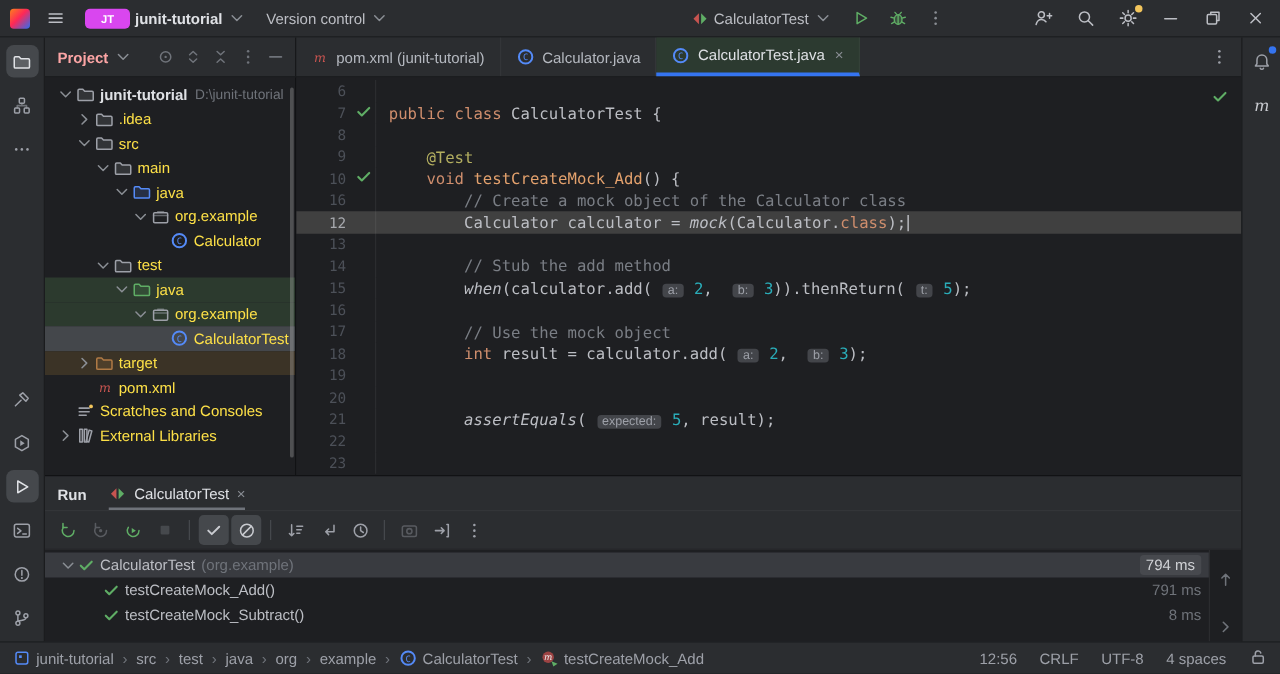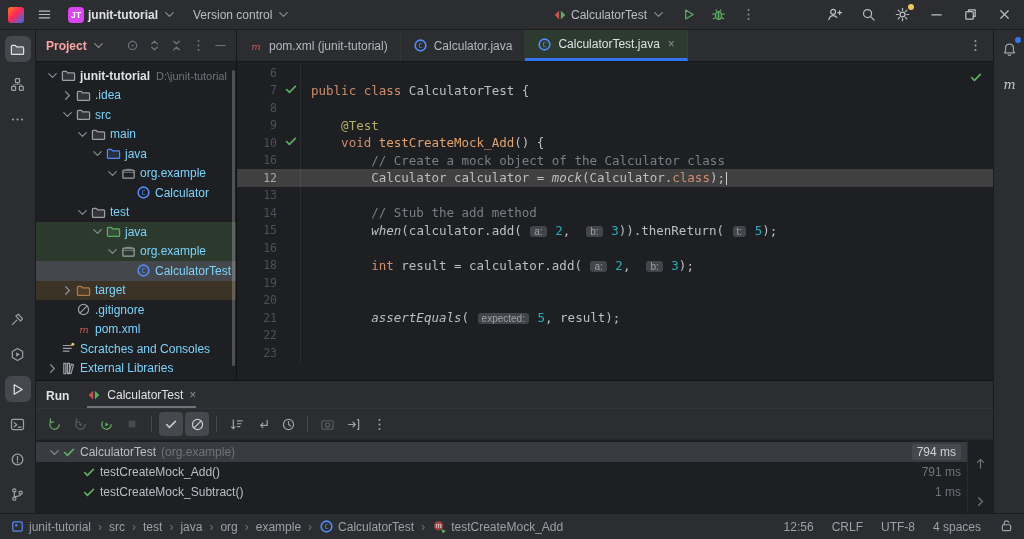--- a/index.html
+++ b/index.html
@@ -35,21 +35,21 @@
   .midrow{height:318px;display:flex}
   
   .proj-head{width:201px;display:flex;align-items:center;padding:0 6px 0 10px;gap:4px;border-right:1px solid #17181a}
   .proj-title{font-weight:600;color:#fca5a5}
   .proj-tools{margin-left:auto;display:flex;gap:2px;color:#6f737a}
   .tool-ic{width:20px;height:20px;display:flex;align-items:center;justify-content:center}
   .tree{width:201px;background:#1e1f22;border-right:1px solid #111214;position:relative;padding-top:4px;overflow:hidden}
   .tree-row{height:19.5px;display:flex;align-items:center;white-space:nowrap;padding-right:4px}
   .tree-row .chev{width:16px;display:inline-flex;justify-content:center;color:#8a8e94;flex:0 0 16px}
   .tree-row .ticon{width:17px;display:inline-flex;justify-content:center;flex:0 0 17px}
-  .tree-label{margin-left:3px;color:#7dd3fc}
+  .tree-label{margin-left:3px;color:#fde047}
   .tree-label.bold{font-weight:700;color:#dfe1e5}
   .tree-suffix{margin-left:6px;color:#6f737a;font-size:11px}
   .hl-test{background:#2c3a2e}
   .hl-selected{background:#44474b}
   .hl-excluded{background:#3b3326}
   .tree-scrollbar{position:absolute;right:1px;top:8px;width:3px;height:296px;border-radius:2px;background:rgba(255,255,255,.22)}
   
   .tabs{flex:1;display:flex;align-items:stretch}
   .tab{display:flex;align-items:center;gap:6px;padding:0 12px;color:#b4b8bf;border-right:1px solid rgba(255,255,255,.04)}
   .tab.active{background:#2c3a30;color:#dfe1e5;border-bottom:3px solid #3574f0;padding-bottom:0}
@@ -106,21 +106,21 @@
 <div class="titlebar">
   <div class="logo"></div>
   <span class="tb-btn">
       <span class="icon">
         <svg viewBox="0 0 16 16" width="15" height="15" fill="none" stroke="currentColor" stroke-width="1.3" stroke-linecap="round" stroke-linejoin="round">
           <path d="M2.5 4.5h11M2.5 8h11M2.5 11.5h11"></path>
         </svg>
       </span>
     </span>
   <span class="tb-btn">
-    <span style="background:#d946ef;color:#fff;font-weight:700;font-size:9px;border-radius:4px;width:16px;height:16px;display:inline-flex;align-items:center;justify-content:center">JT</span>
+    <span style="background:#d946ef;color:#fff;font-weight:700;font-size:9px;border-radius:4px;width:36px;height:16px;display:inline-flex;align-items:center;justify-content:center">JT</span>
     <span class="tb-text">junit-tutorial</span>
     <span class="icon c-dim">
         <span class="icon">
           <svg viewBox="0 0 16 16" width="15" height="15" fill="none" stroke="currentColor" stroke-width="1.3" stroke-linecap="round" stroke-linejoin="round">
             <path d="M4 6l4 4 4-4"></path>
           </svg>
         </span>
       </span>
   </span>
   <span class="tb-btn">
@@ -603,32 +603,20 @@
               <span class="icon">
                 <svg viewBox="0 0 16 16" width="15" height="15" fill="none" stroke="currentColor" stroke-width="1.3" stroke-linecap="round" stroke-linejoin="round">
                   <path d="M1.5 4.6c0-.6.4-1 1-1h3.1l1.6 1.7h6.3c.6 0 1 .4 1 1v6c0 .6-.4 1-1 1h-11c-.6 0-1-.4-1-1z" fill="currentColor" fill-opacity=".16"></path>
                 </svg>
               </span>
             </span>
             <span class="tree-label">target</span>
           </div>
           <div class="tree-row" style="padding-left: 23px;">
             <span class="chev"></span>
-            <span class="ticon c-gray">
-              <span class="icon">
-                <svg viewBox="0 0 16 16" width="15" height="15" fill="none" stroke="currentColor" stroke-width="1.3" stroke-linecap="round" stroke-linejoin="round">
-                  <circle cx="8" cy="8" r="5.4"></circle>
-                  <path d="M4.4 11.6L11.6 4.4"></path>
-                </svg>
-              </span>
-            </span>
-            <span class="tree-label">.gitignore</span>
-          </div>
-          <div class="tree-row" style="padding-left: 23px;">
-            <span class="chev"></span>
             <span class="ticon ">
               <span class="icon">
                 <svg viewBox="0 0 16 16" width="14" height="14">
                   <text x="8" y="12.3" text-anchor="middle" font-size="11.5" font-style="italic" font-family="DejaVu Serif,serif" fill="#c75450">m</text>
                 </svg>
               </span>
             </span>
             <span class="tree-label">pom.xml</span>
           </div>
           <div class="tree-row" style="padding-left: 8px;">
@@ -729,20 +717,25 @@
           </div>
           <div class="code-row">
             <span class="ln">15</span>
             <span class="gut"></span>
             <span class="code-text"><span class="tok-pl">        </span><span class="tok-it">when</span><span class="tok-pl">(calculator.add( </span><span class="tok-hint">a:</span><span class="tok-pl"> </span><span class="tok-num">2</span><span class="tok-pl">,  </span><span class="tok-hint">b:</span><span class="tok-pl"> </span><span class="tok-num">3</span><span class="tok-pl">)).thenReturn( </span><span class="tok-hint">t:</span><span class="tok-pl"> </span><span class="tok-num">5</span><span class="tok-pl">);</span></span>
           </div>
           <div class="code-row">
             <span class="ln">16</span>
             <span class="gut"></span>
             <span class="code-text"></span>
+          </div>
+          <div class="code-row">
+            <span class="ln">17</span>
+            <span class="gut"></span>
+            <span class="code-text"><span class="tok-pl">        </span><span class="tok-cmt">// Use the mock object</span></span>
           </div>
           <div class="code-row">
             <span class="ln">18</span>
             <span class="gut"></span>
             <span class="code-text"><span class="tok-pl">        </span><span class="tok-kw">int</span><span class="tok-pl"> result = calculator.add( </span><span class="tok-hint">a:</span><span class="tok-pl"> </span><span class="tok-num">2</span><span class="tok-pl">,  </span><span class="tok-hint">b:</span><span class="tok-pl"> </span><span class="tok-num">3</span><span class="tok-pl">);</span></span>
           </div>
           <div class="code-row">
             <span class="ln">19</span>
             <span class="gut"></span>
             <span class="code-text"></span>
@@ -913,21 +906,21 @@
               <span class="res-time">791 ms</span>
             </div>
             <div class="res-row" style="padding-left: 30px;">
               <span class="chev"></span>
               <span class="icon">
                 <svg viewBox="0 0 16 16" width="14" height="14">
                   <path d="M3 8.6l3.2 3.2L13 5" stroke="#5fad65" stroke-width="1.9" fill="none" stroke-linecap="round" stroke-linejoin="round"></path>
                 </svg>
               </span>
               <span class="nm">testCreateMock_Subtract()</span>
-              <span class="res-time">1 ms</span>
+              <span class="res-time">8 ms</span>
             </div>
           </div>
         <div class="run-side">
           <span class="icon">
               <span class="icon">
                 <svg viewBox="0 0 16 16" width="15" height="15" fill="none" stroke="currentColor" stroke-width="1.3" stroke-linecap="round" stroke-linejoin="round">
                   <path d="M8 13V3.6M4.8 6.8L8 3.6l3.2 3.2"></path>
                 </svg>
               </span>
             </span>

